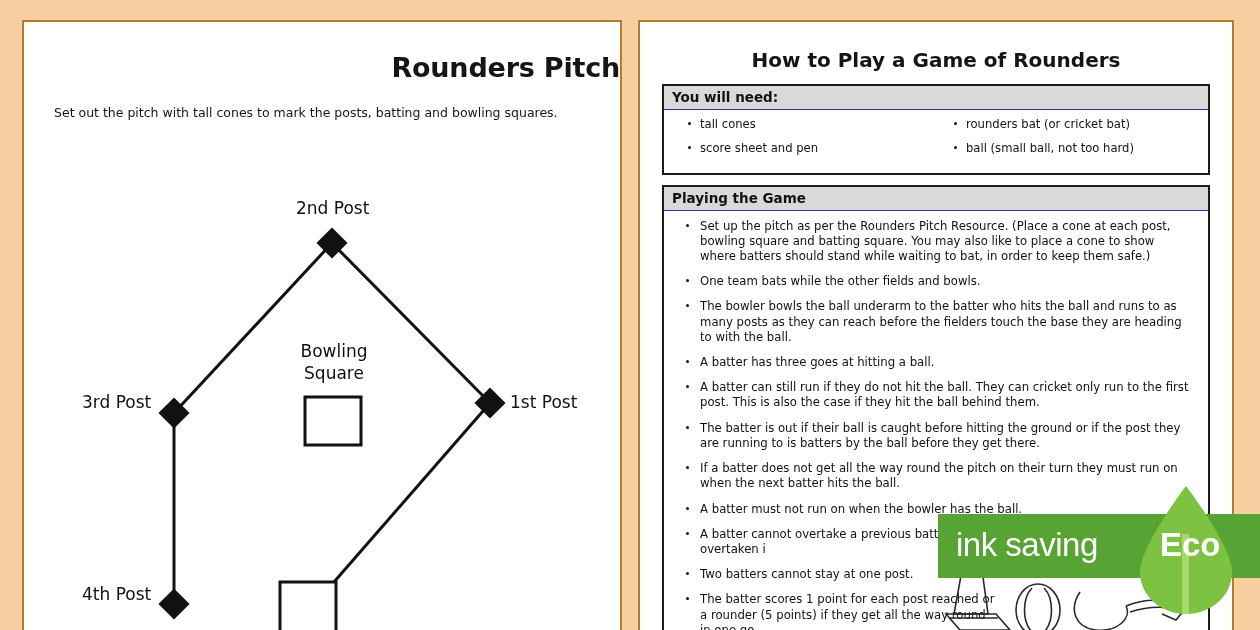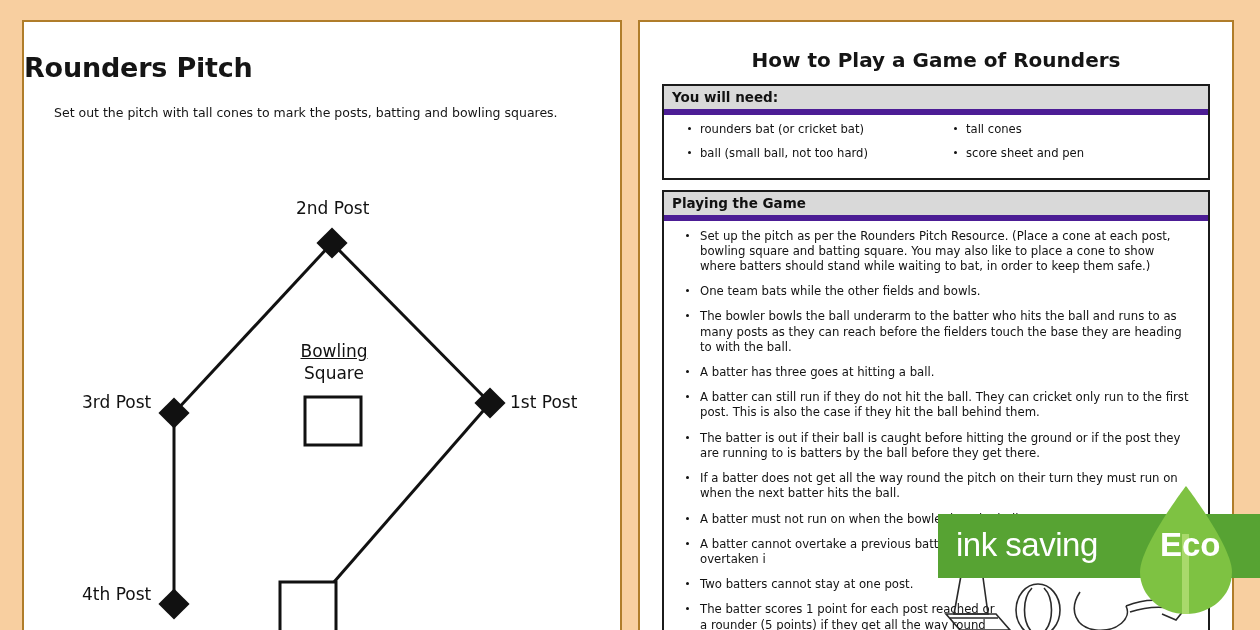--- a/index.html
+++ b/index.html
@@ -17,21 +17,21 @@
     background:#ffffff;
     border:2px solid #b07d2a;
     box-sizing:border-box;
     overflow:hidden;
   }
   #page-left{ left:22px;  top:20px;  width:600px; height:630px; }
   #page-right{ left:638px; top:20px;  width:596px; height:630px; }
 
   
   .pitch-title{
-    text-align:left;
+    text-align:right;
     font-size:27px;
     font-weight:bold;
     color:#151515;
     margin-top:30px;
     letter-spacing:-0.2px;
   }
   .pitch-sub{
     font-size:12.5px;
     color:#151515;
     margin:22px 0 0 30px;
@@ -59,21 +59,21 @@
     margin-top:26px;
   }
   .panel{
     margin:12px 22px 0 22px;
     border:2px solid #1b1b1b;
     box-sizing:border-box;
     background:#fff;
   }
   .panel-head{
     background:#d9d9d9;
-    border-bottom:6px solid #4c1d95;
+    border-bottom:1px solid #4c1d95;
     font-size:13.5px;
     font-weight:bold;
     color:#111;
     padding:3px 8px 4px 8px;
   }
   .panel-body{padding:7px 6px 8px 6px;}
 
   .need-cols{display:flex;}
   .need-col{width:50%;}
   ul.bl{list-style:none;margin:0;padding:0;}
@@ -160,44 +160,44 @@
       <rect x="281" y="255" width="56" height="48" fill="none" stroke="#111" stroke-width="3"></rect>
 
       <rect x="256" y="440" width="56" height="50" fill="none" stroke="#111" stroke-width="3"></rect>
     </svg>
 
     <div class="dlabel" style="left:272px; top:56px;">2nd Post</div>
     <div class="dlabel" style="left:486px; top:250px;">1st Post</div>
     <div class="dlabel" style="left:58px;  top:250px;">3rd Post</div>
     <div class="dlabel" style="left:58px;  top:442px;">4th Post</div>
 
-    <div class="dlabel center" style="left:255px; top:200px; width:110px;text-decoration:underline;">Bowling</div>
+    <div class="dlabel center" style="left:255px; top:200px; width:110px;">Bowling</div>
     <div class="dlabel center" style="left:255px; top:222px; width:110px;">Square</div>
 
   </div>
 </div>
 
 <div class="page" id="page-right">
 
   <div class="howto-title">How to Play a Game of Rounders</div>
 
   <div class="panel">
     <div class="panel-head">You will need:</div>
     <div class="panel-body">
       <div class="need-cols">
         <div class="need-col">
           <ul class="bl">
-            <li>rounders bat (or cricket bat)</li>
-            <li>ball (small ball, not too hard)</li>
+            <li>tall cones</li>
+            <li>score sheet and pen</li>
           </ul>
         </div>
         <div class="need-col">
           <ul class="bl">
-            <li>tall cones</li>
-            <li>score sheet and pen</li>
+            <li>rounders bat (or cricket bat)</li>
+            <li>ball (small ball, not too hard)</li>
           </ul>
         </div>
       </div>
     </div>
   </div>
 
   <div class="panel play" style="margin-top:10px;">
     <div class="panel-head">Playing the Game</div>
     <div class="panel-body" style="padding:8px 6px 10px 6px;">
       <ul class="bl">

